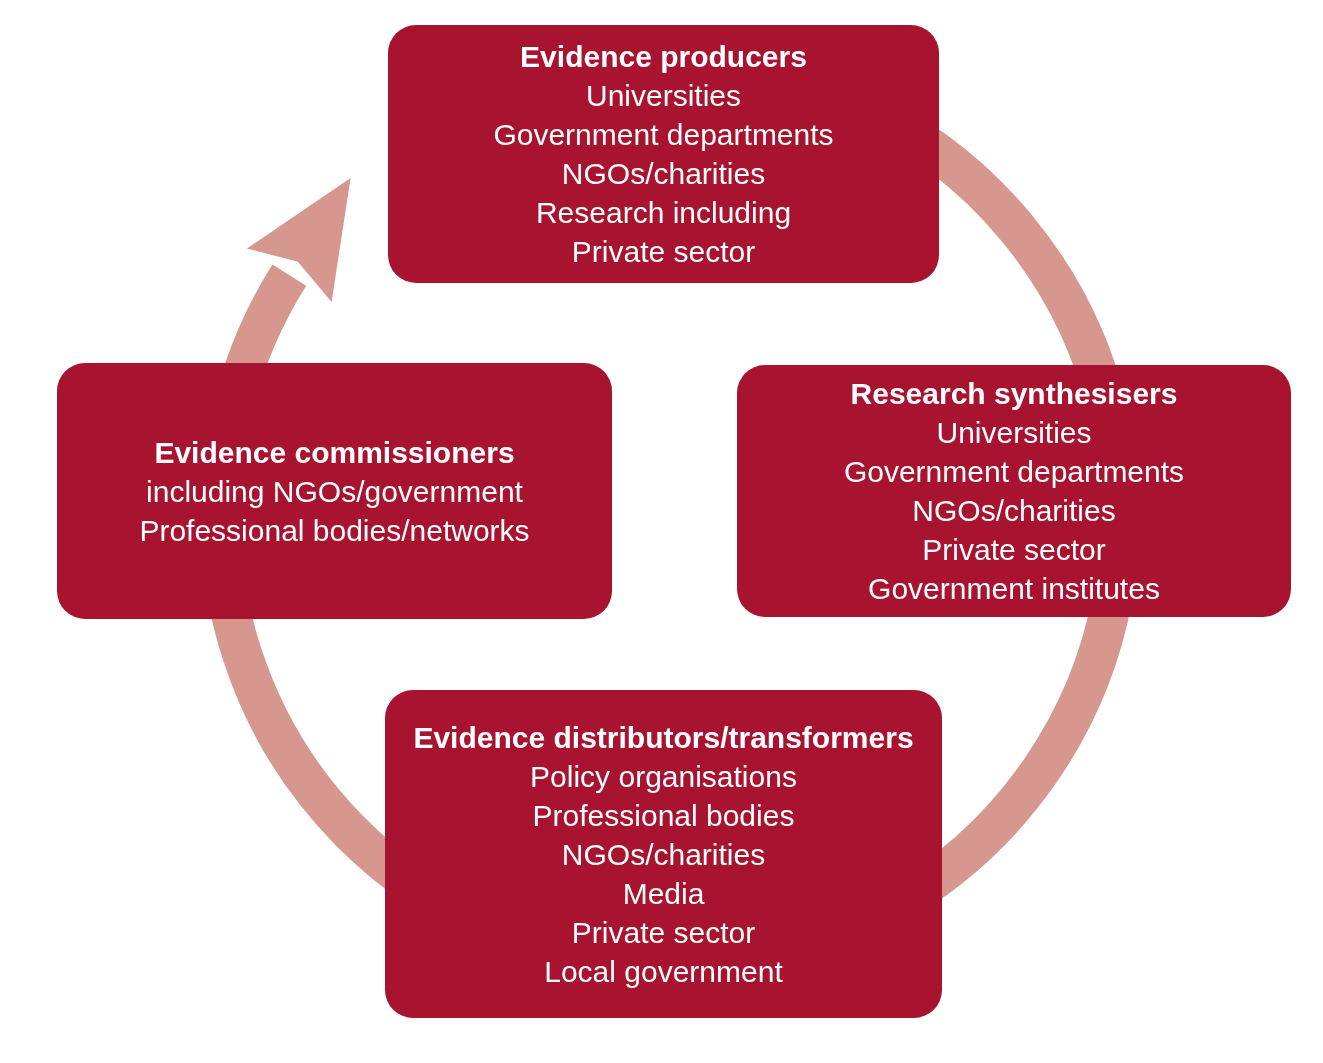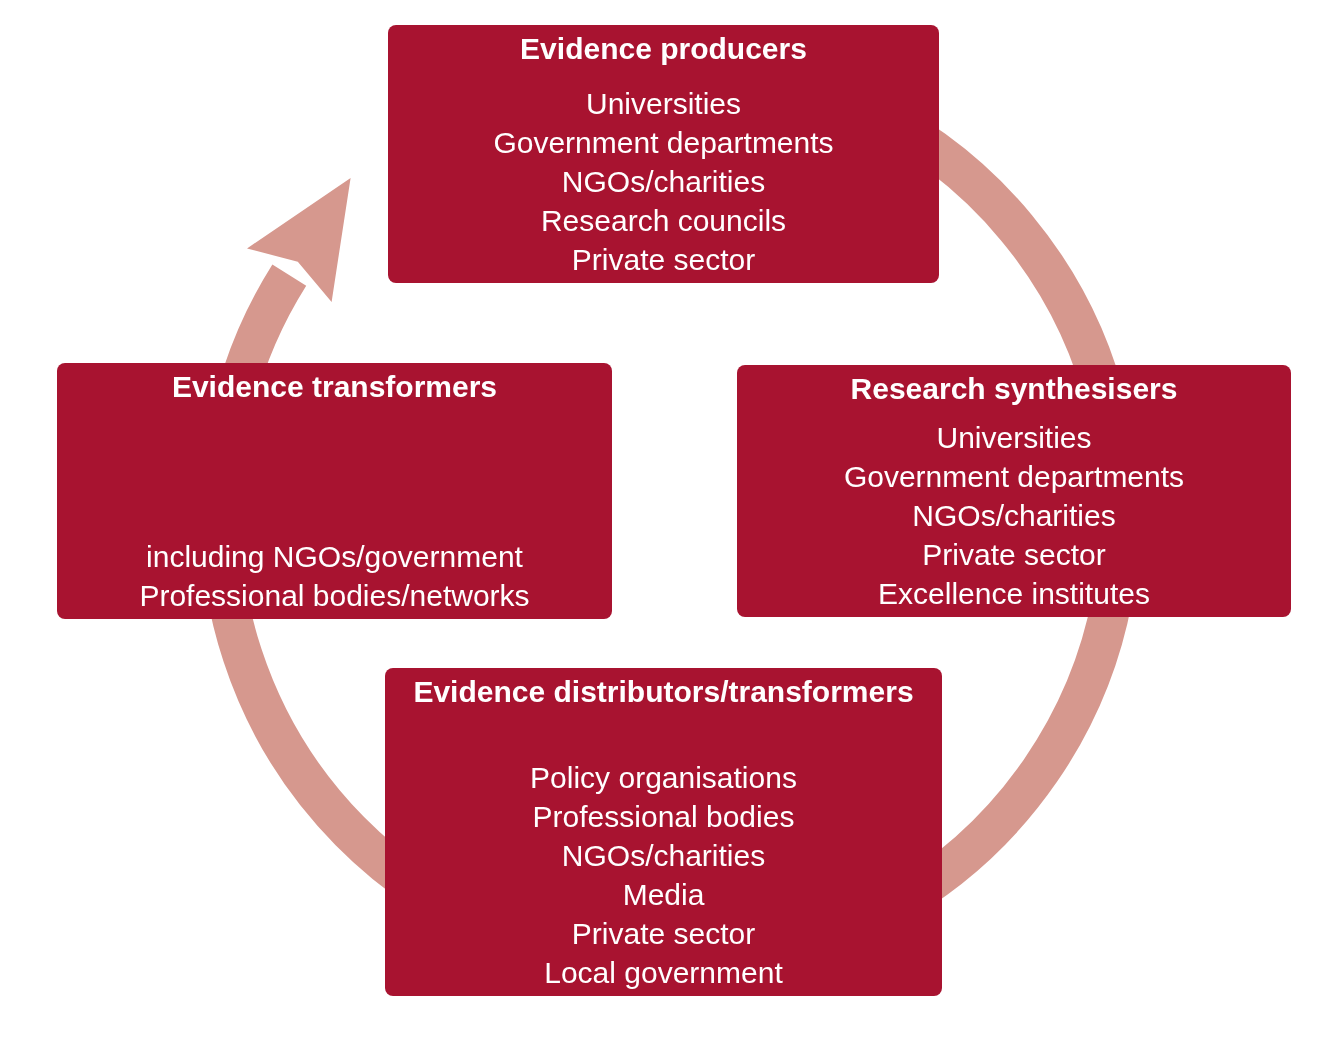--- a/index.html
+++ b/index.html
@@ -29,76 +29,76 @@
     fill: none;
     stroke: var(--arrow-color);
     stroke-width: 40;
   }
   .cycle-svg .head {
     fill: var(--arrow-color);
   }
   .node {
     position: absolute;
     background: var(--box-color);
-    border-radius: 8px;
+    border-radius: 28px;
     color: var(--text-color);
     display: flex;
     flex-direction: column;
-    justify-content: space-between;
+    justify-content: center;
     text-align: center;
     font-size: 30px;
     line-height: 39px;
     padding: 4px 10px;
   }
   .node .title {
     font-weight: bold;
   }
   .node-producers    { left: 388px; top: 25px;  width: 551px; height: 258px; }
   .node-implementers { left: 57px;  top: 363px; width: 555px; height: 256px; }
   .node-synthesisers { left: 737px; top: 365px; width: 554px; height: 252px; }
-  .node-distributors { left: 385px; top: 668px; width: 557px; height: 328px; }
+  .node-distributors { left: 385px; top: 690px; width: 557px; height: 328px; }
 </style>
 </head>
 <body>
 
 <div class="canvas">
 
   <svg class="cycle-svg" viewBox="0 0 1323 1063" aria-hidden="true">
 
     <path class="ring" d="M 670 65 A 450 450 0 1 1 289.3 275.2"></path>
     <polygon class="head" points="350.6,177.9 331.6,301.9 297.8,261.7 247.0,248.5"></polygon>
   </svg>
 
   <div class="node node-producers">
     <div class="title">Evidence producers</div>
     <div class="items">
         <div>Universities</div>
         <div>Government departments</div>
         <div>NGOs/charities</div>
-        <div>Research councils</div>
+        <div>Research including</div>
         <div>Private sector</div>
       </div>
   </div>
 
   <div class="node node-implementers">
-    <div class="title">Evidence transformers</div>
+    <div class="title">Evidence commissioners</div>
     <div class="items">
         <div>including NGOs/government</div>
         <div>Professional bodies/networks</div>
       </div>
   </div>
 
   <div class="node node-synthesisers">
     <div class="title">Research synthesisers</div>
     <div class="items">
         <div>Universities</div>
         <div>Government departments</div>
         <div>NGOs/charities</div>
         <div>Private sector</div>
-        <div>Excellence institutes</div>
+        <div>Government institutes</div>
       </div>
   </div>
 
   <div class="node node-distributors">
     <div class="title">Evidence distributors/transformers</div>
     <div class="items">
         <div>Policy organisations</div>
         <div>Professional bodies</div>
         <div>NGOs/charities</div>
         <div>Media</div>

